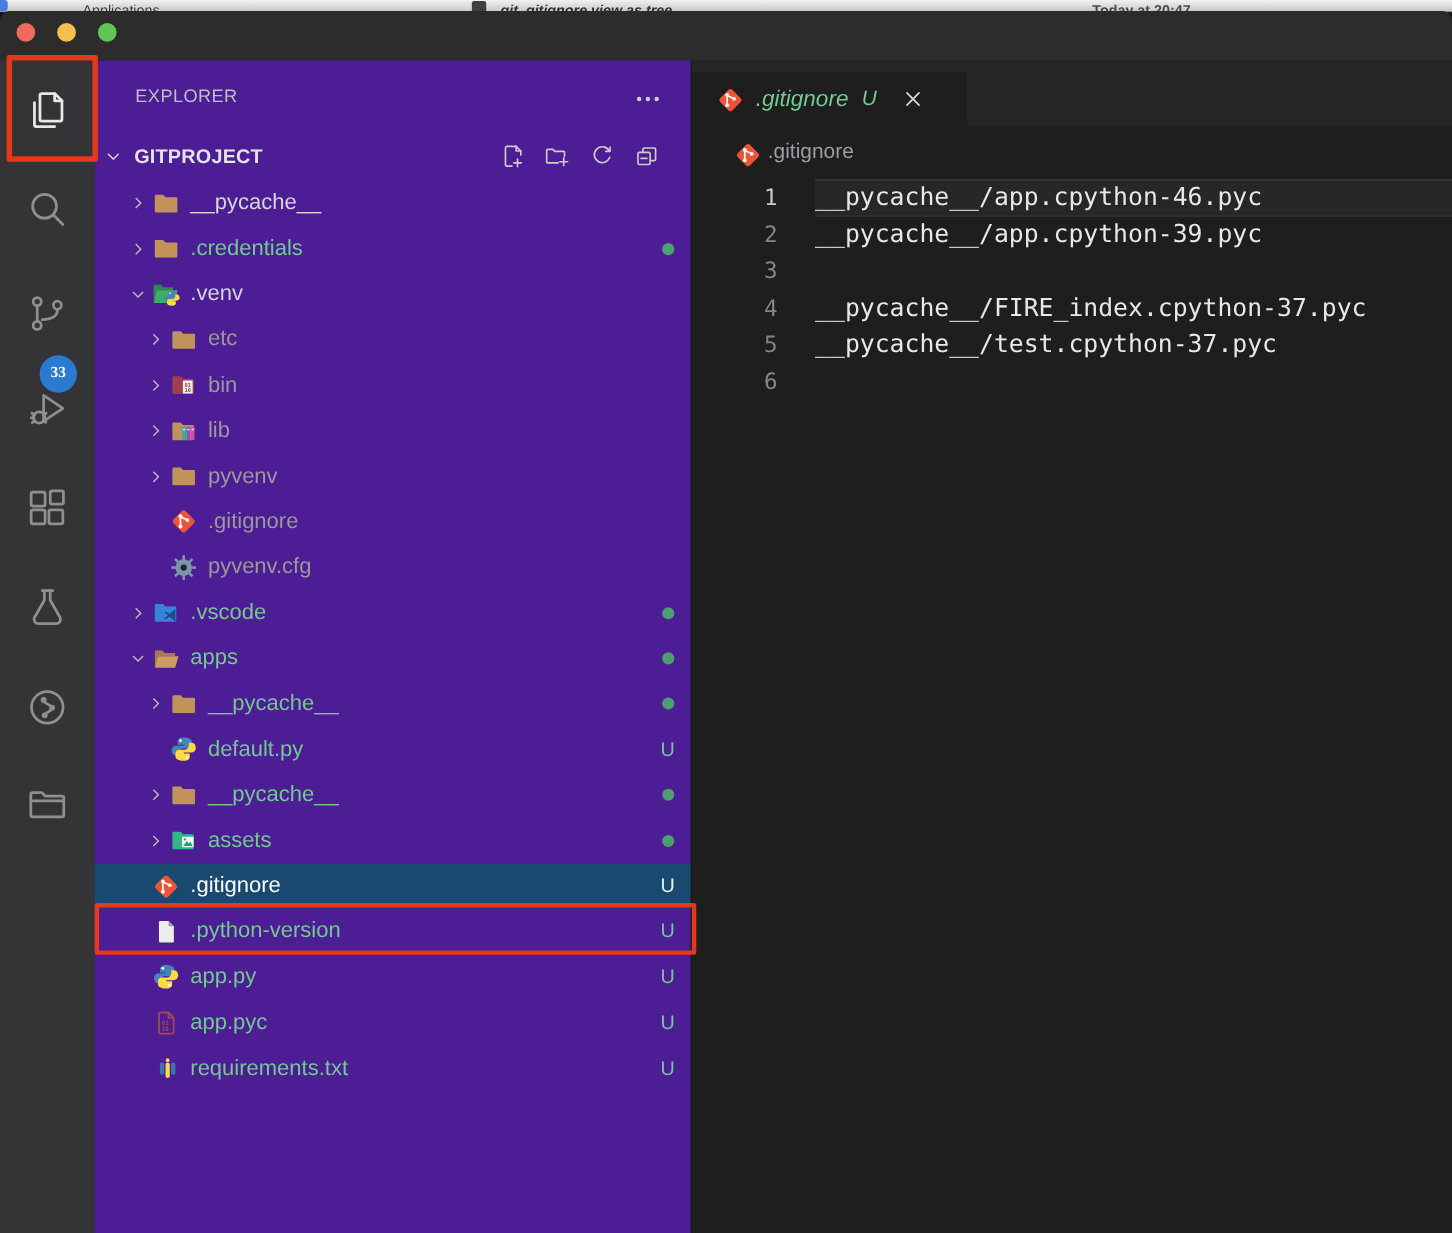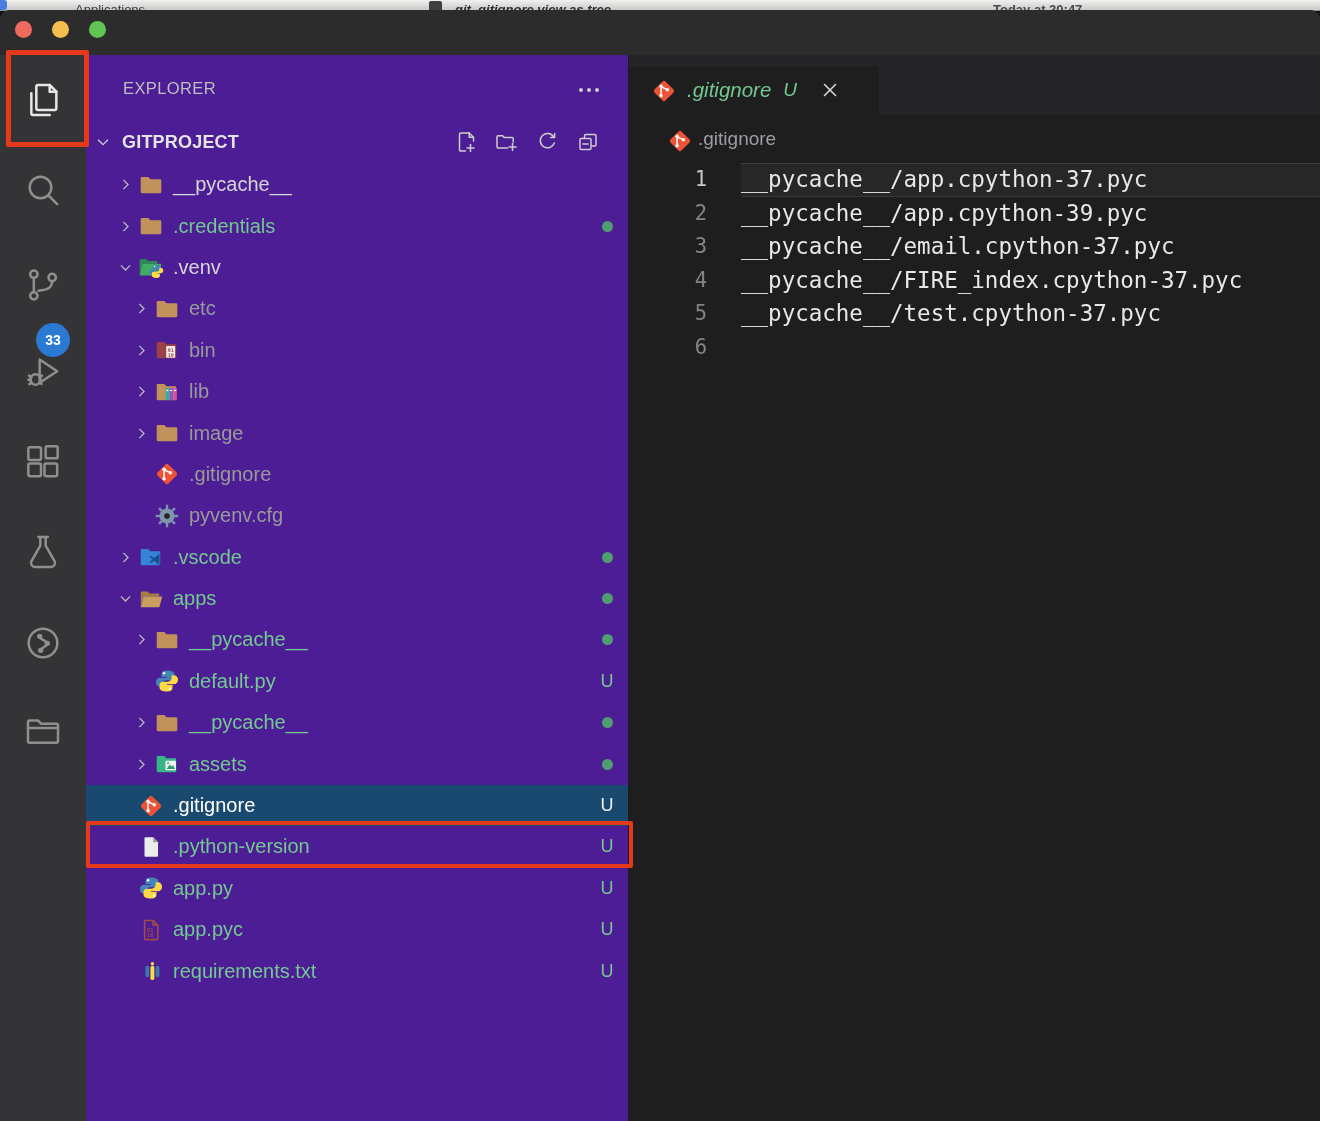--- a/index.html
+++ b/index.html
@@ -22,21 +22,21 @@
   .tl{position:absolute;top:11px;width:17px;height:17px;border-radius:50%;}
   .tl-close{left:15px;background:#ee6a5e;}
   .tl-min{left:52px;background:#f4bf4f;}
   .tl-zoom{left:89px;background:#61c455;}
   
   .activitybar{position:absolute;left:0;top:45px;width:86px;bottom:0;background:#343436;}
   .act-item{position:absolute;left:0;width:86px;height:86px;display:flex;align-items:center;justify-content:center;cursor:pointer;}
   .act-item svg{width:40px;height:40px;stroke:#8f8f8f;fill:none;stroke-width:1.5;stroke-linecap:round;stroke-linejoin:round;}
   .act-item.active svg{stroke:#e8e8e8;}
   .scm-badge{position:absolute;left:36px;top:268px;width:34px;height:34px;border-radius:50%;
-    background:#2a7ad1;color:#fff;font-size:14px;font-weight:bold;display:flex;align-items:center;justify-content:center;z-index:2;}
+    background:#2a7ad1;color:#fff;font-size:14px;font-weight:bold;display:flex;align-items:center;justify-content:center;z-index:2;font-family:Liberation Serif, serif;}
   
   .sidebar{position:absolute;left:86px;top:45px;width:542px;bottom:0;background:#4c1d95;}
   .sb-header{position:absolute;left:0;top:0;width:100%;height:65px;}
   .sb-title{position:absolute;left:37px;top:24px;font-size:16.5px;letter-spacing:.4px;color:#bfbfbf;}
   .sb-more{position:absolute;right:26px;top:22px;width:26px;height:26px;display:flex;align-items:center;justify-content:center;cursor:pointer;}
   .section-row{position:absolute;left:0;top:65px;width:100%;height:44px;display:flex;align-items:center;}
   .section-chev{width:18px;height:18px;margin-left:8px;}
   .section-chev svg{width:18px;height:18px;stroke:#cfcfcf;fill:none;stroke-width:1.8;}
   .section-label{margin-left:10px;font-size:18px;font-weight:bold;letter-spacing:.2px;color:#e4e4e4;}
   .section-actions{margin-left:auto;margin-right:28px;display:flex;gap:17px;}
@@ -429,21 +429,21 @@
       </div>
       <div class="row lvl1">
         <span class="chev">
             <svg>
               <use href="#chev-right"></use>
             </svg>
           </span>
         <span class="ficon"><svg>
               <use href="#f-folder"></use>
             </svg></span>
-        <span class="lbl dim">image</span>
+        <span class="lbl dim">pyvenv</span>
         <span class="badgecell"></span>
       </div>
       <div class="row lvl1">
         <span class="chev"></span>
         <span class="ficon"><svg>
               <use href="#f-git"></use>
             </svg></span>
         <span class="lbl dim">.gitignore</span>
         <span class="badgecell"></span>
       </div>
@@ -603,29 +603,28 @@
     </div>
     <div class="breadcrumbs">
       <span class="ficon"><svg>
             <use href="#f-git"></use>
           </svg></span>
       <span class="bc-label">.gitignore</span>
     </div>
     <div class="code">
       <div class="cline current">
         <span class="lnum">1</span>
-        <span class="ctext">__pycache__/app.cpython-37.pyc</span>
+        <span class="ctext">__pycache__/app.cpython-46.pyc</span>
       </div>
       <div class="cline">
         <span class="lnum">2</span>
         <span class="ctext">__pycache__/app.cpython-39.pyc</span>
       </div>
       <div class="cline">
         <span class="lnum">3</span>
-        <span class="ctext">__pycache__/email.cpython-37.pyc</span>
       </div>
       <div class="cline">
         <span class="lnum">4</span>
         <span class="ctext">__pycache__/FIRE_index.cpython-37.pyc</span>
       </div>
       <div class="cline">
         <span class="lnum">5</span>
         <span class="ctext">__pycache__/test.cpython-37.pyc</span>
       </div>
       <div class="cline">

